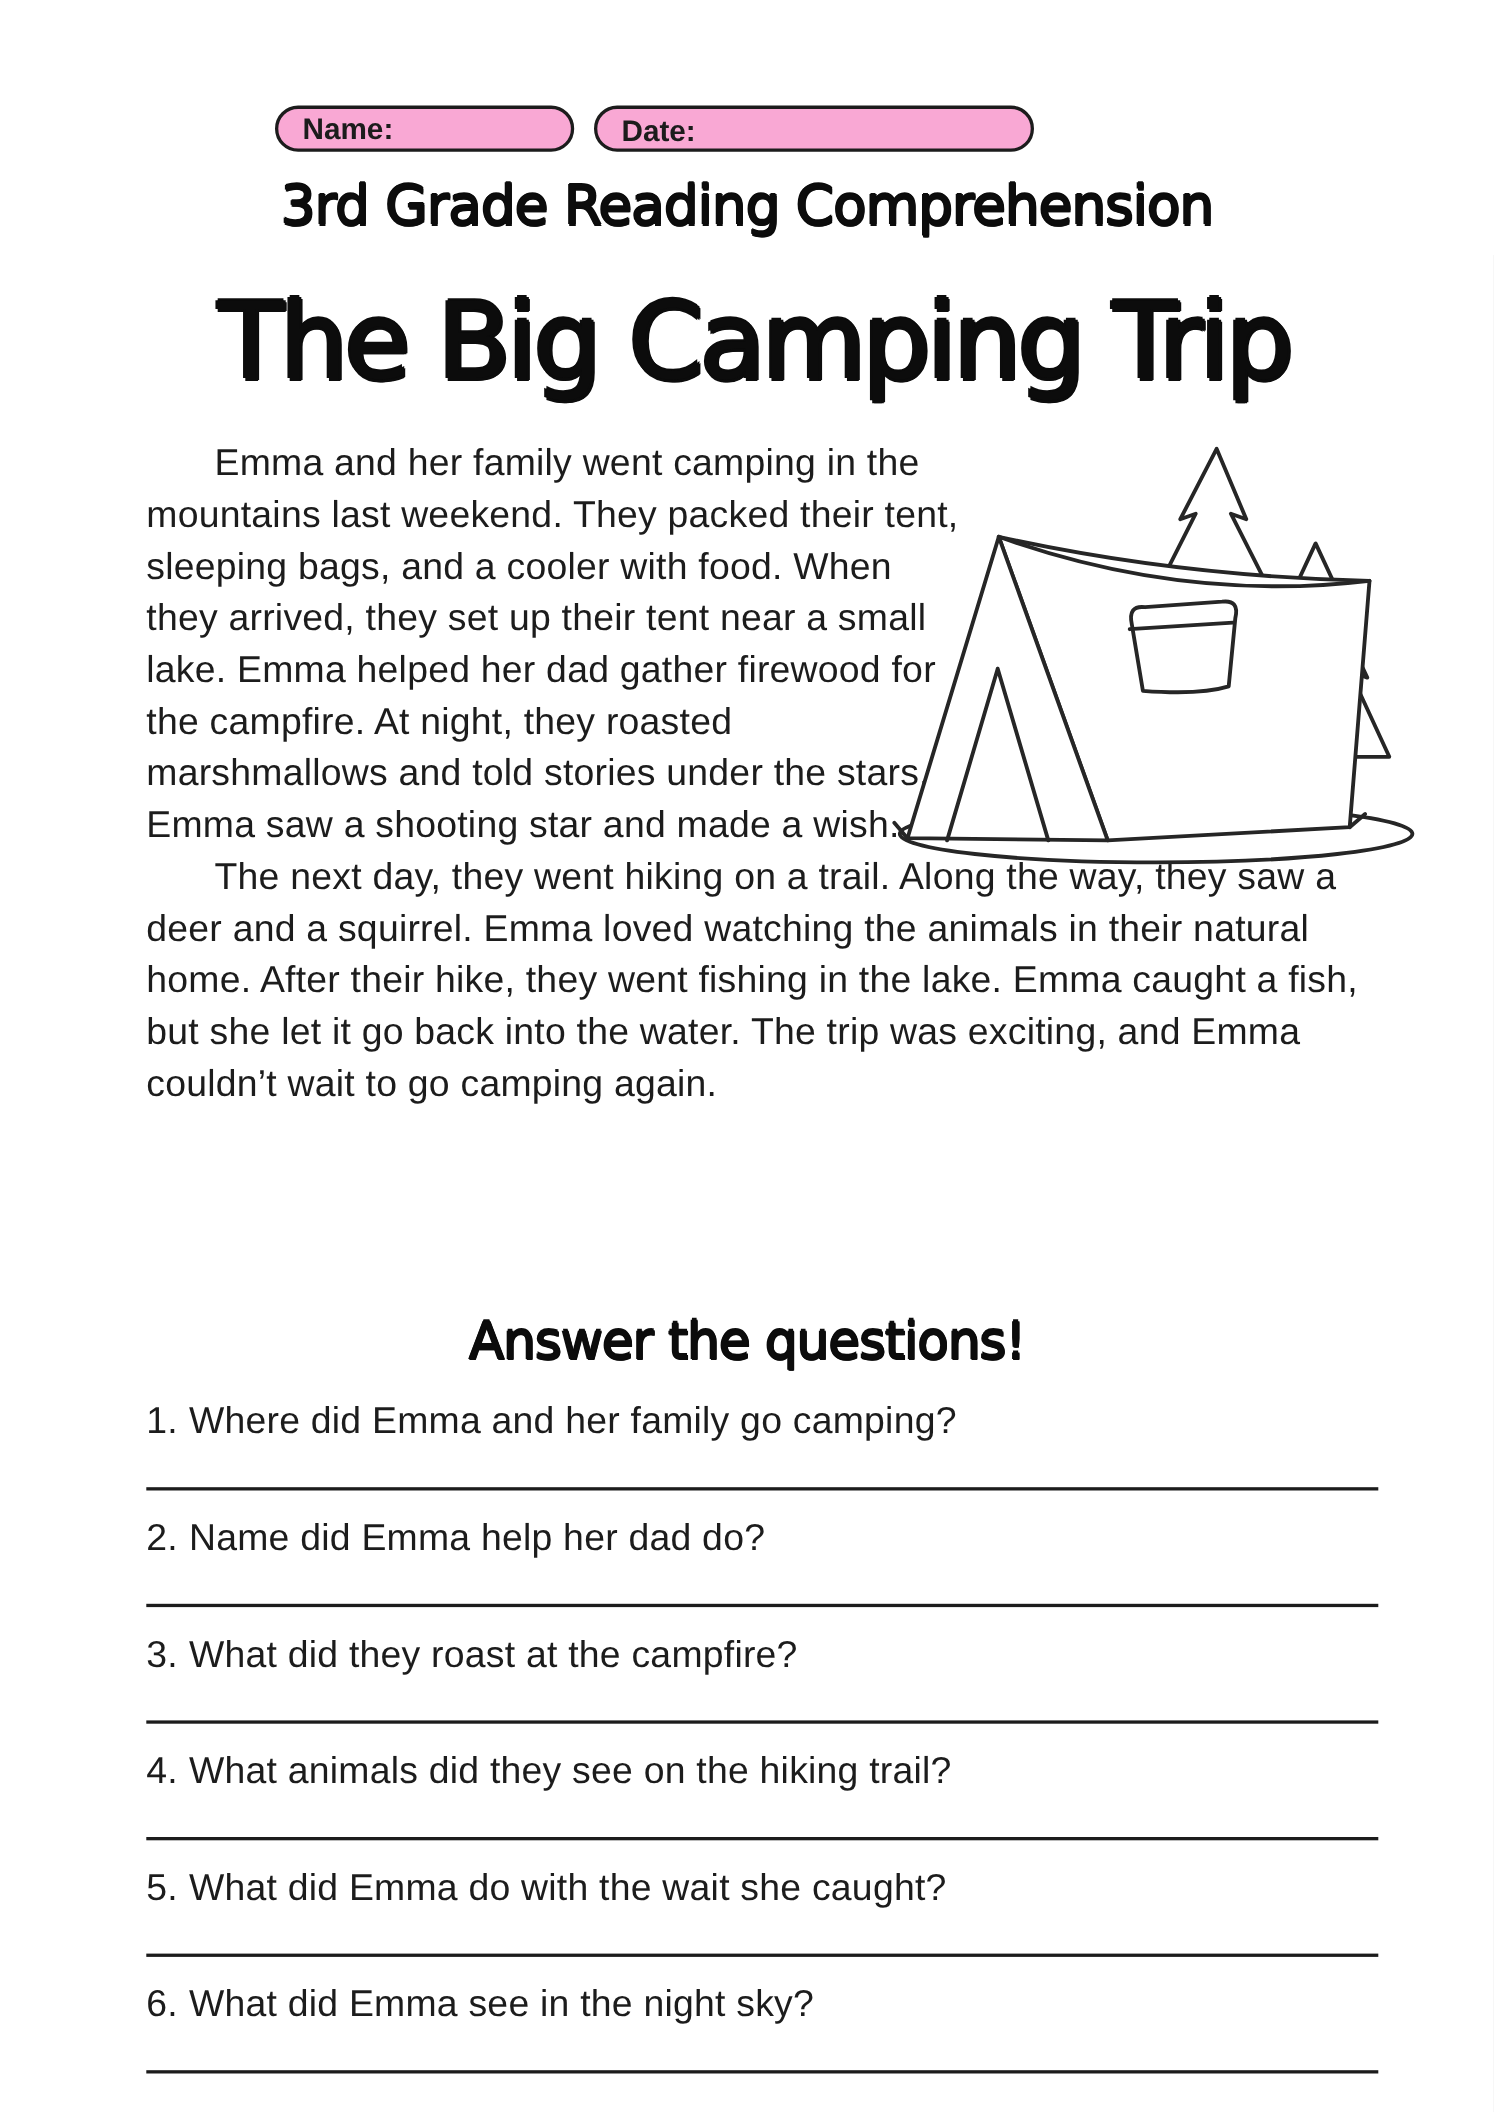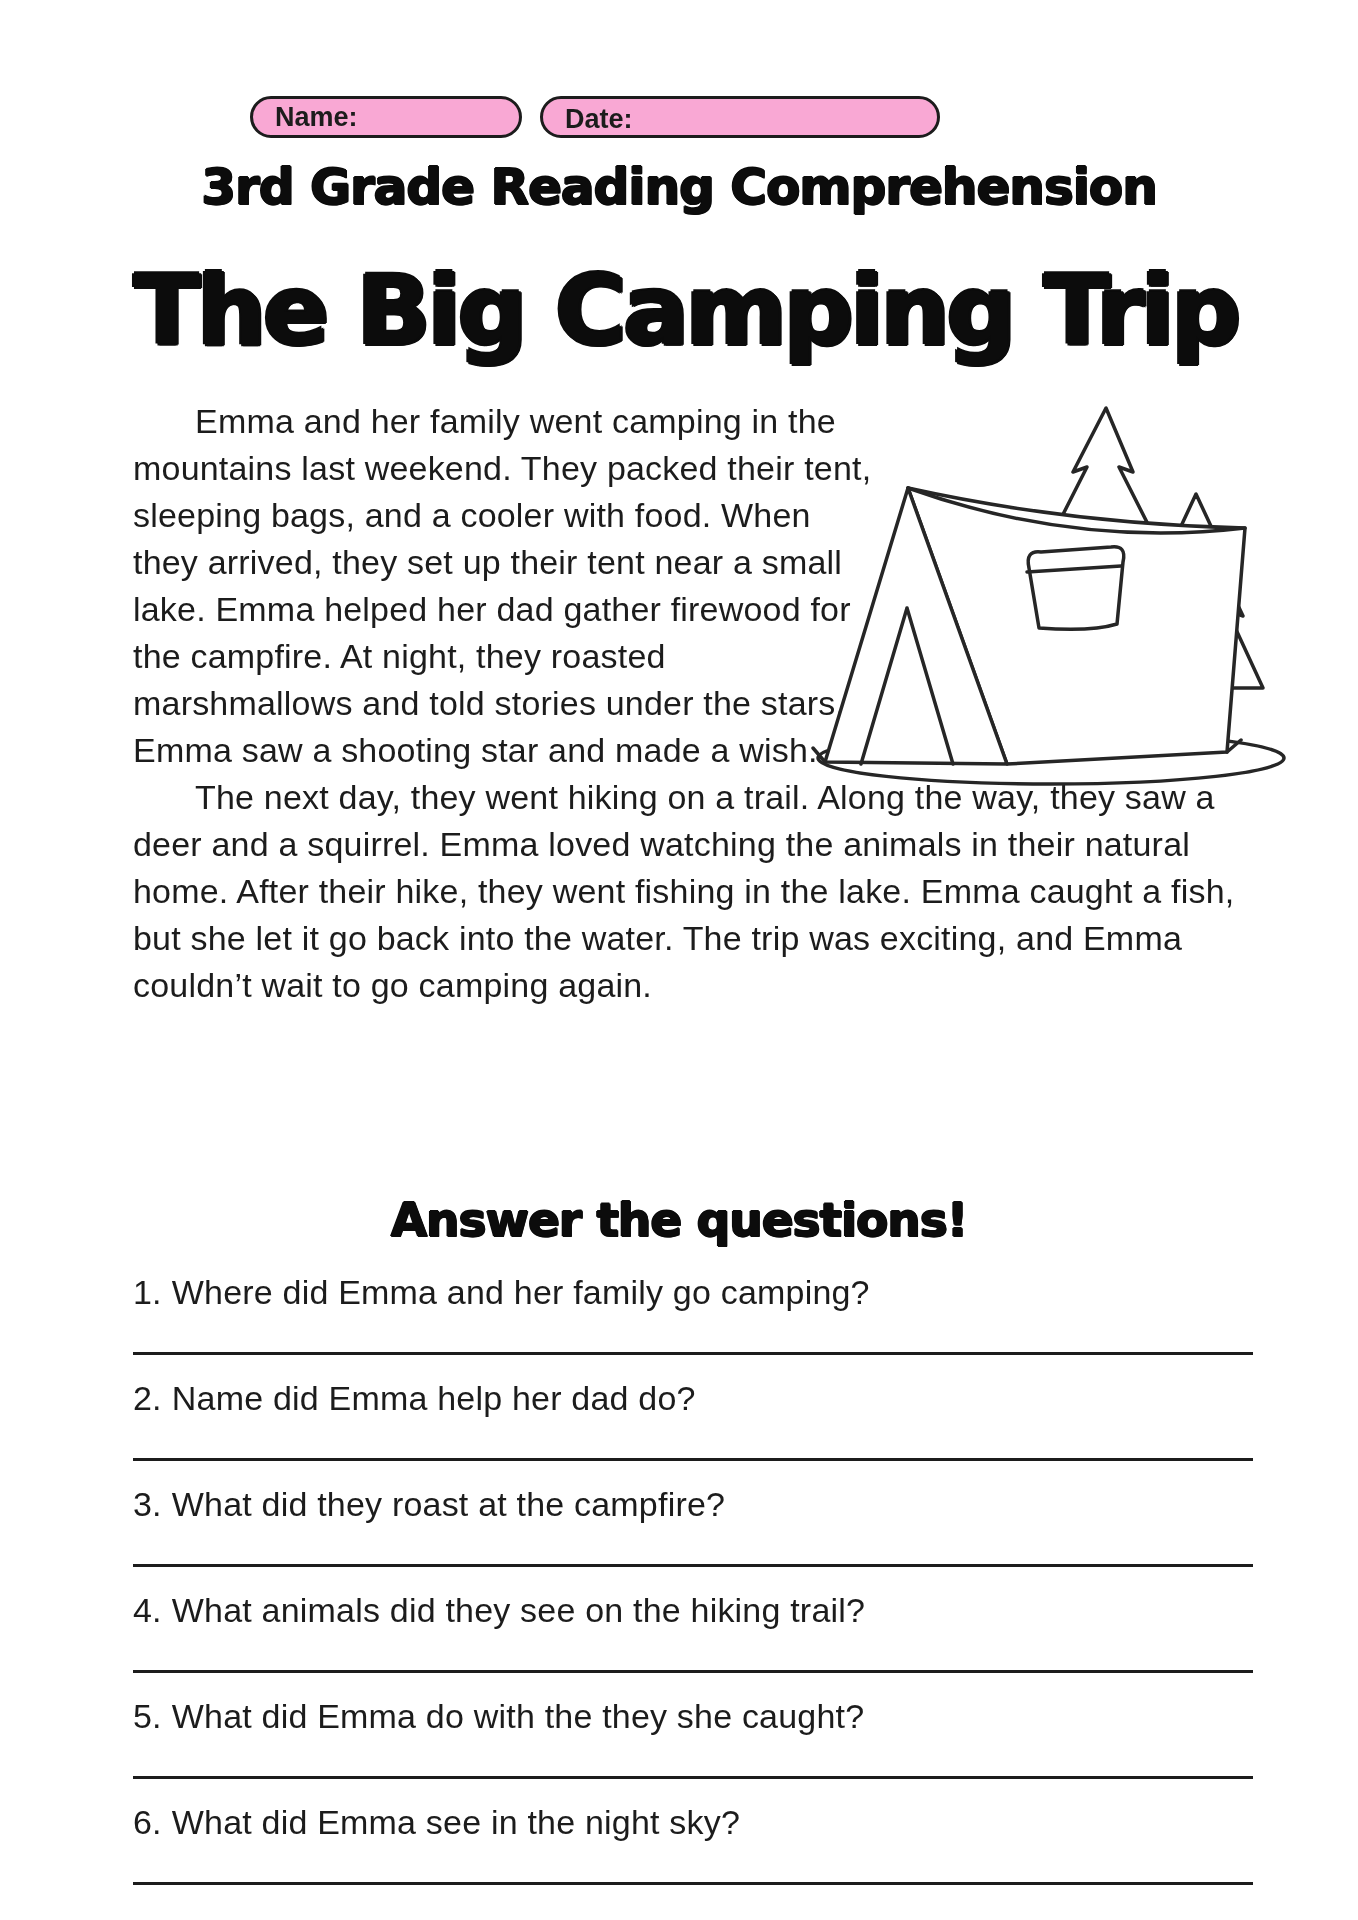--- a/index.html
+++ b/index.html
@@ -23,21 +23,21 @@
     display:flex;align-items:center;
     padding-left:22px;
     font-size:27px;font-weight:600;
     background:#f9a8d4;
   }
   .pill.name{width:272px;}
   .pill.date{width:400px;align-items:flex-end;}
   
   .cartoon{
     font-family:"DejaVu Sans", sans-serif;
-    font-weight:700;
+    font-weight:400;
     color:#0c0c0c;
     text-align:center;
     letter-spacing:-1px;
   }
   .subtitle{
     position:absolute;top:158px;left:0;right:0;
     font-size:50px;
     text-shadow:1px 0 #0c0c0c,-1px 0 #0c0c0c,0 1px #0c0c0c,0 -1px #0c0c0c,1px 1px #0c0c0c;
   }
   .main-title{
@@ -143,21 +143,21 @@
 
     <div class="q-item">
       <p class="q-text">
         <span class="q-num">4.</span><span>What animals did they see on the hiking trail?</span>
       </p>
       <div class="answer-line"></div>
     </div>
 
     <div class="q-item">
       <p class="q-text">
-        <span class="q-num">5.</span><span>What did Emma do with the they she caught?</span>
+        <span class="q-num">5.</span><span>What did Emma do with the wait she caught?</span>
       </p>
       <div class="answer-line"></div>
     </div>
 
     <div class="q-item">
       <p class="q-text">
         <span class="q-num">6.</span><span>What did Emma see in the night sky?</span>
       </p>
       <div class="answer-line"></div>
     </div>

